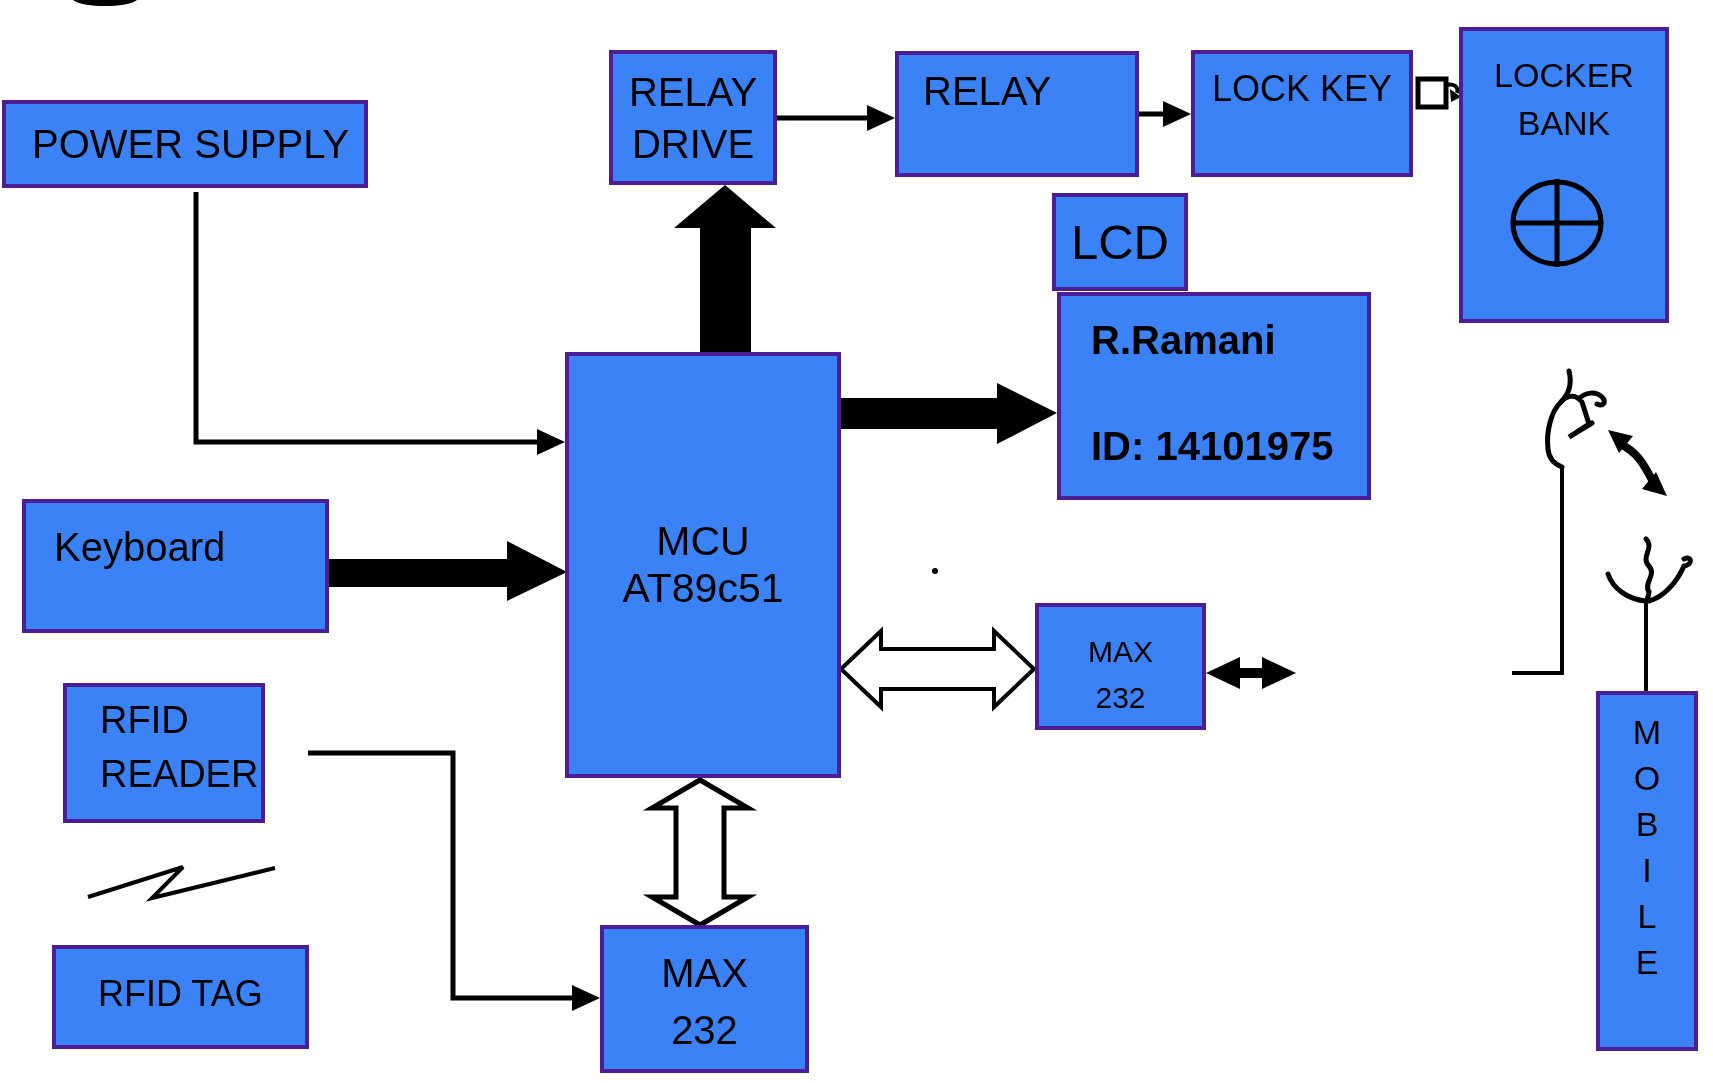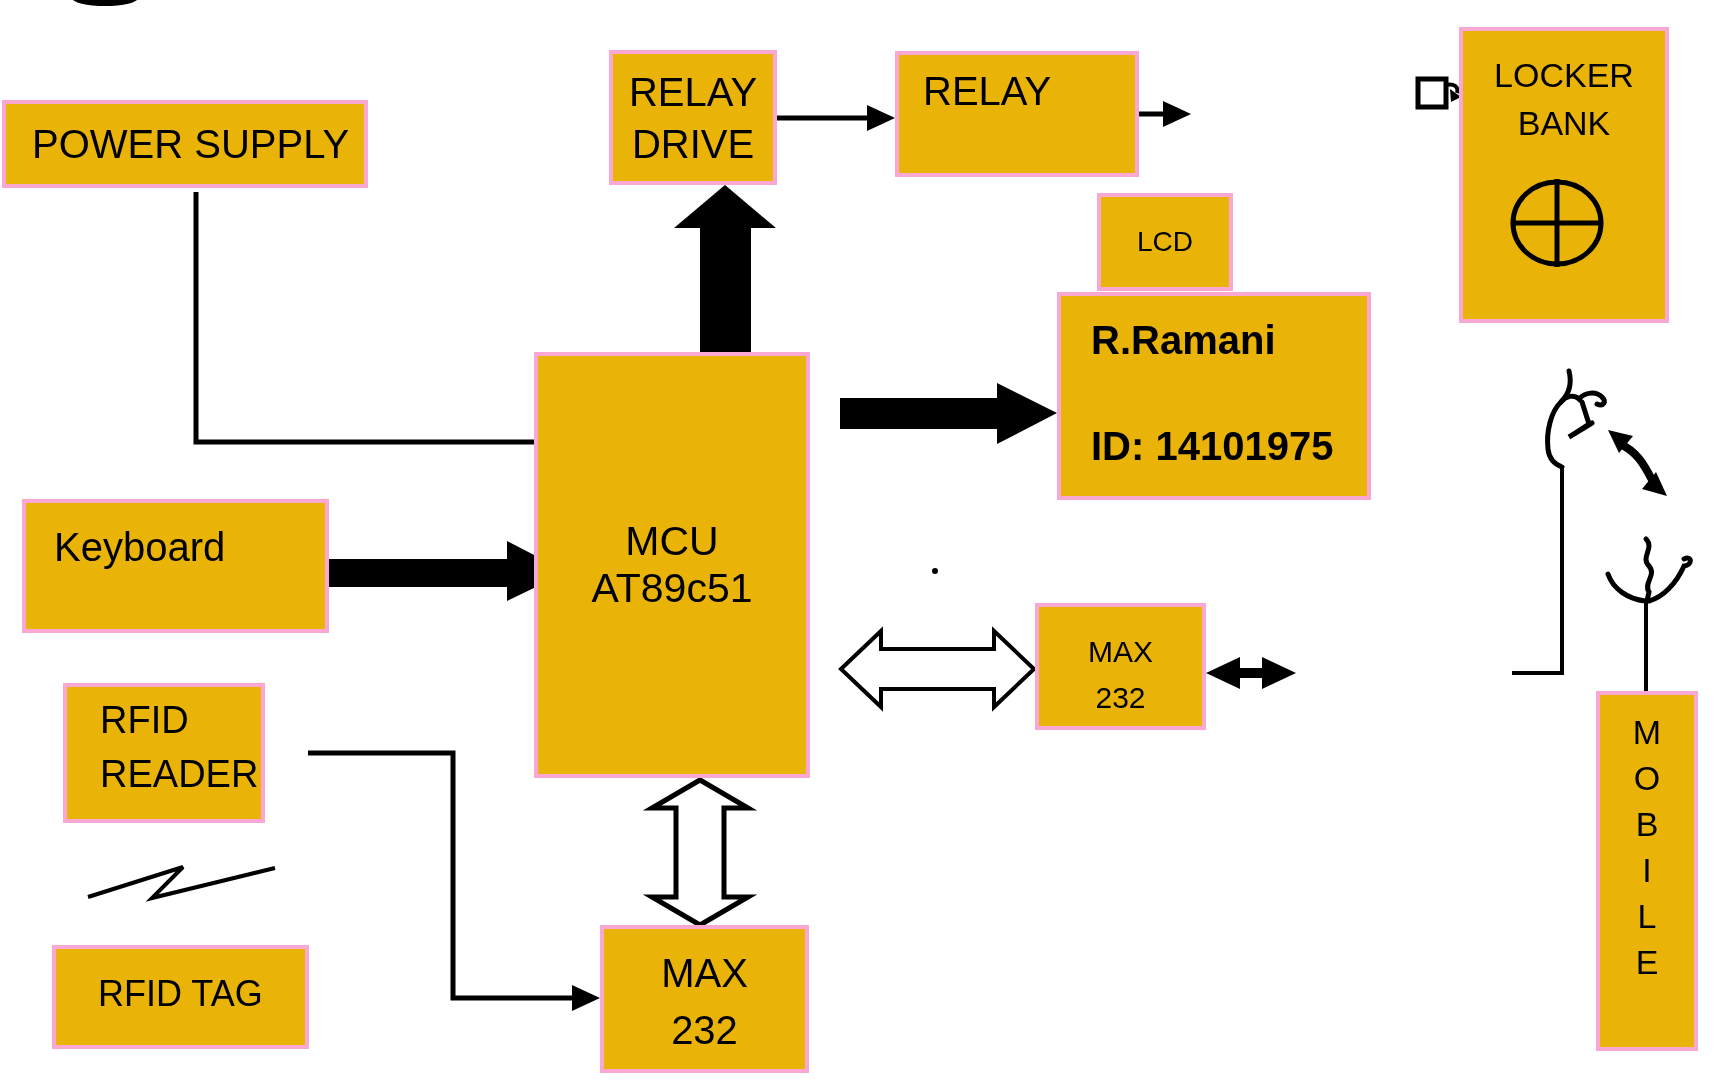--- a/index.html
+++ b/index.html
@@ -1,34 +1,34 @@
 <!DOCTYPE html>
 <html><head>
 <meta charset="utf-8">
 <style>
   html,body{margin:0;padding:0;background:#ffffff;}
   .canvas{
     position:relative;width:1713px;height:1083px;background:#ffffff;
     font-family:"Liberation Sans",sans-serif;color:#000;overflow:hidden;
   }
   .wires{position:absolute;left:0;top:0;width:1713px;height:1083px;}
-  .box{position:absolute;border:4px solid #f9a8d4;background:#eab308;box-sizing:border-box;}
+  .box{position:absolute;border:4px solid #4c1d95;background:#3b82f6;box-sizing:border-box;}
   .box span{display:block;}
 
   .power-supply{left:2px;top:100px;width:366px;height:88px;display:flex;align-items:center;padding-left:26px;font-size:40px;}
   .relay-drive{left:609px;top:50px;width:168px;height:135px;text-align:center;padding-top:12px;font-size:40px;line-height:52px;}
   .relay{left:895px;top:51px;width:244px;height:126px;padding:14px 0 0 24px;font-size:40px;}
   .lock-key{left:1191px;top:50px;width:222px;height:127px;text-align:center;padding-top:14px;font-size:36px;}
   .bank-locker{left:1459px;top:27px;width:210px;height:296px;text-align:center;padding-top:20px;font-size:34px;line-height:48px;}
   .locker-dial{position:absolute;left:46px;top:146px;}
-  .lcd{left:1097px;top:193px;width:136px;height:98px;display:flex;align-items:center;justify-content:center;font-size:28px;}
+  .lcd{left:1052px;top:193px;width:136px;height:98px;display:flex;align-items:center;justify-content:center;font-size:49px;}
   .lcd-display{left:1057px;top:292px;width:314px;height:208px;font-weight:bold;font-size:40px;}
   .lcd-display .l1{position:absolute;left:30px;top:22px;}
   .lcd-display .l2{position:absolute;left:30px;top:128px;}
-  .mcu{left:534px;top:352px;width:276px;height:426px;display:flex;flex-direction:column;align-items:center;justify-content:center;font-size:41px;}
+  .mcu{left:565px;top:352px;width:276px;height:426px;display:flex;flex-direction:column;align-items:center;justify-content:center;font-size:41px;}
   .keyboard{left:22px;top:499px;width:307px;height:134px;padding:22px 0 0 28px;font-size:40px;}
   .rfid-reader{left:63px;top:683px;width:202px;height:140px;padding:6px 0 0 33px;font-size:38px;line-height:54px;}
   .rfid-tag{left:52px;top:945px;width:257px;height:104px;padding:24px 0 0 42px;font-size:36px;}
   .max232-bottom{left:600px;top:925px;width:209px;height:148px;text-align:center;padding-top:16px;font-size:40px;line-height:57px;}
   .max232-right{left:1035px;top:603px;width:171px;height:127px;text-align:center;padding-top:22px;font-size:30px;line-height:46px;}
   .gsm-mode{left:1297px;top:602px;width:216px;height:147px;padding:16px 0 0 30px;font-size:40px;line-height:54px;}
   .mobile{left:1596px;top:691px;width:102px;height:360px;text-align:center;padding-top:14px;font-size:34px;line-height:46px;}
 </style>
 </head>
 <body>
@@ -101,20 +101,23 @@
 
   <div class="box relay-drive">
     <span>RELAY</span>
     <span>DRIVE</span>
   </div>
 
   <div class="box relay">
     <span>RELAY</span>
   </div>
 
+  <div class="box lock-key">
+    <span>LOCK KEY</span>
+  </div>
 
   <div class="box bank-locker">
     <span>LOCKER</span>
     <span>BANK</span>
     <svg class="locker-dial" width="96" height="92" viewBox="0 0 96 92">
       <ellipse cx="48" cy="46" rx="44" ry="41" fill="none" stroke="#000" stroke-width="5"></ellipse>
       <line x1="48" y1="2" x2="48" y2="90" stroke="#000" stroke-width="5"></line>
       <line x1="3" y1="46" x2="93" y2="46" stroke="#000" stroke-width="5"></line>
     </svg>
   </div>

